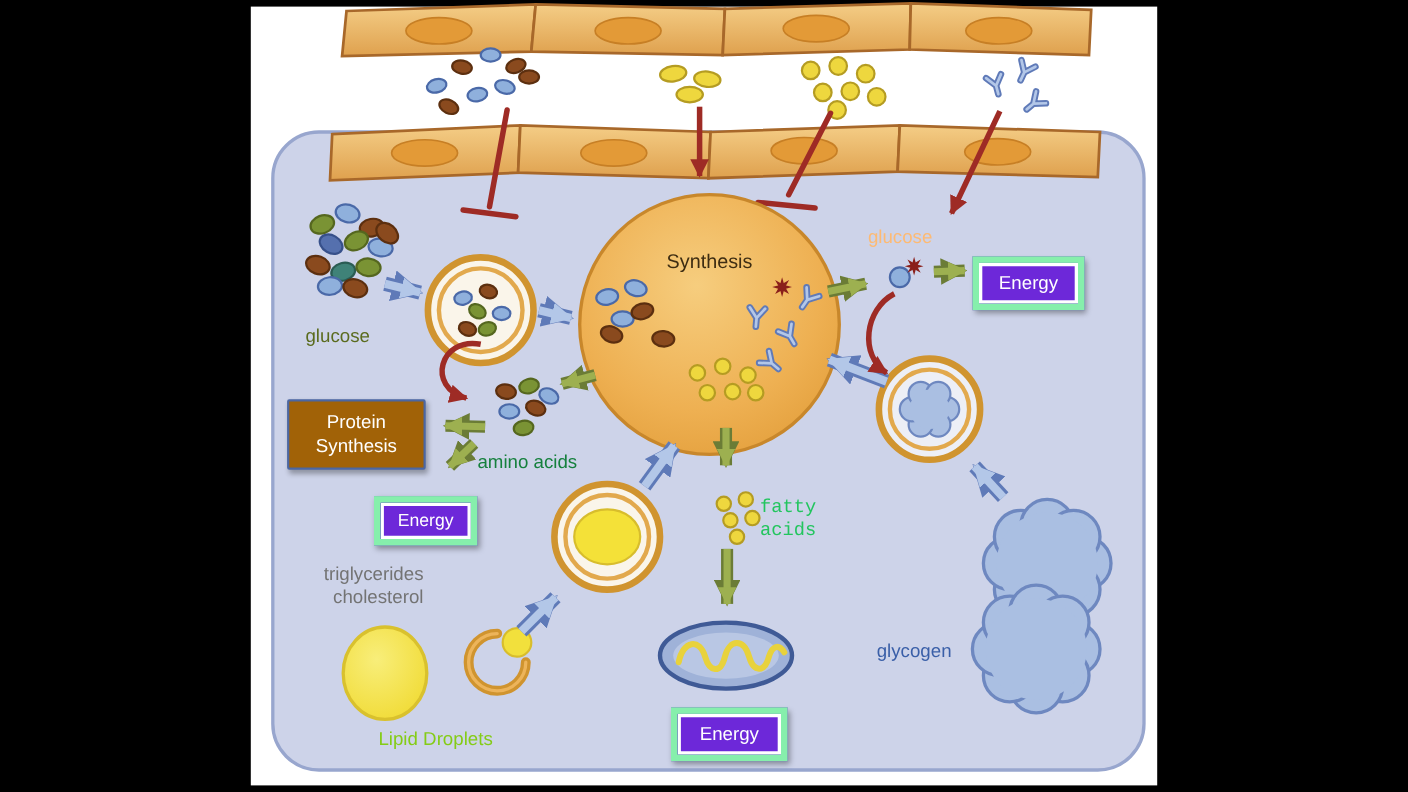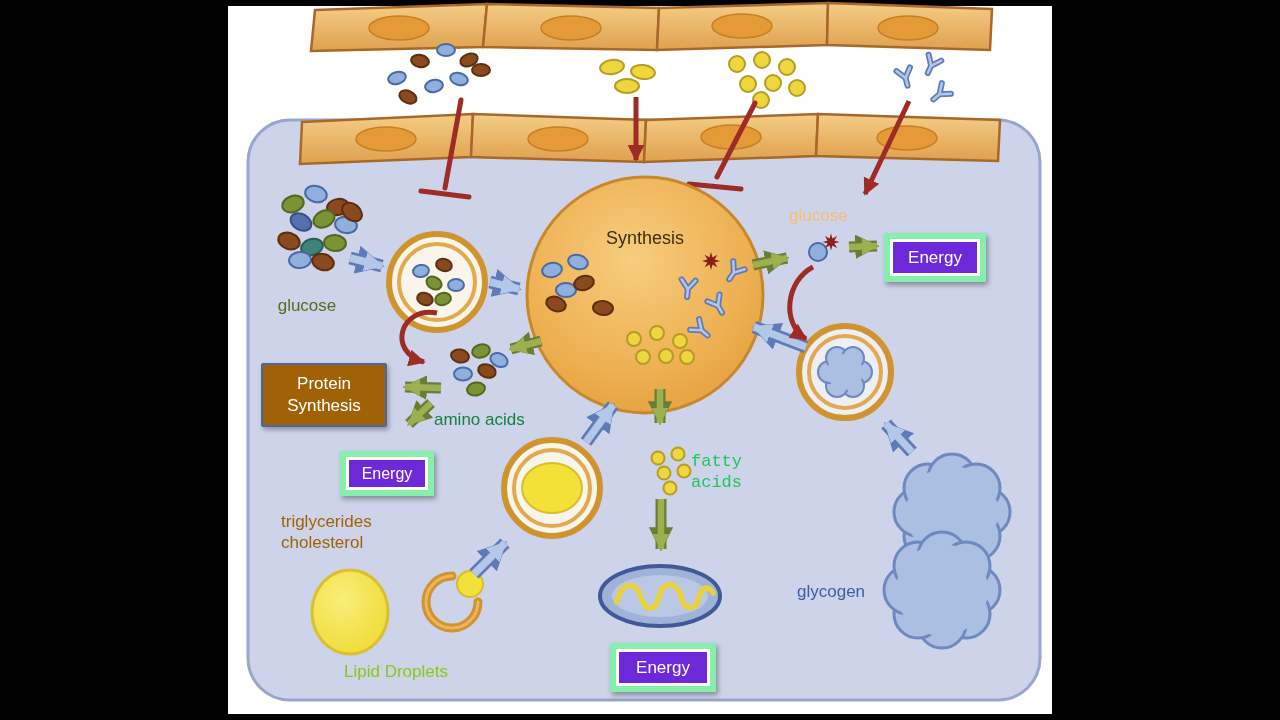--- a/index.html
+++ b/index.html
@@ -289,20 +289,20 @@
         <path d="M813,267 C786,281 781,323 806,339" fill="none" stroke="#9e2b25" stroke-width="5" marker-end="url(#mRed)"></path>
       </g>
   </svg>
 
   <div class="label" style="left:578px;top:227px;width:134px;text-align:center;color:#3e2d12;font-size:18px;">Synthesis</div>
   <div class="label" style="left:264px;top:295px;width:86px;text-align:center;color:#5a6b1e;">glucose</div>
   <div class="label" style="left:434px;top:409px;width:110px;color:#15803d;">amino acids</div>
   <div class="label" style="left:789px;top:205px;color:#fdba74;">glucose</div>
   <div class="label" style="left:797px;top:581px;color:#3a5fa8;">glycogen</div>
   <div class="label" style="left:691px;top:451px;width:58px;color:#22c55e;font-family:Liberation Mono, monospace;">fatty acids</div>
-  <div class="label" style="left:281px;top:511px;width:118px;text-align:left;color:#a16207;">triglycerides cholesterol</div>
+  <div class="label" style="left:267px;top:511px;width:118px;text-align:right;color:#737373;">triglycerides cholesterol</div>
   <div class="label" style="left:330px;top:661px;width:132px;text-align:center;color:#84cc16;">Lipid Droplets</div>
 
   <div class="box ps-box" style="left:261px;top:363px;width:122px;height:60px;">Protein Synthesis</div>
   <div class="box energy-box" style="left:340px;top:451px;width:82px;height:33px;font-size:16px;">Energy</div>
   <div class="box energy-box" style="left:884px;top:233px;width:90px;height:37px;">Energy</div>
   <div class="box energy-box" style="left:610px;top:643px;width:94px;height:37px;">Energy</div>
 </div>
 
 </body></html>

